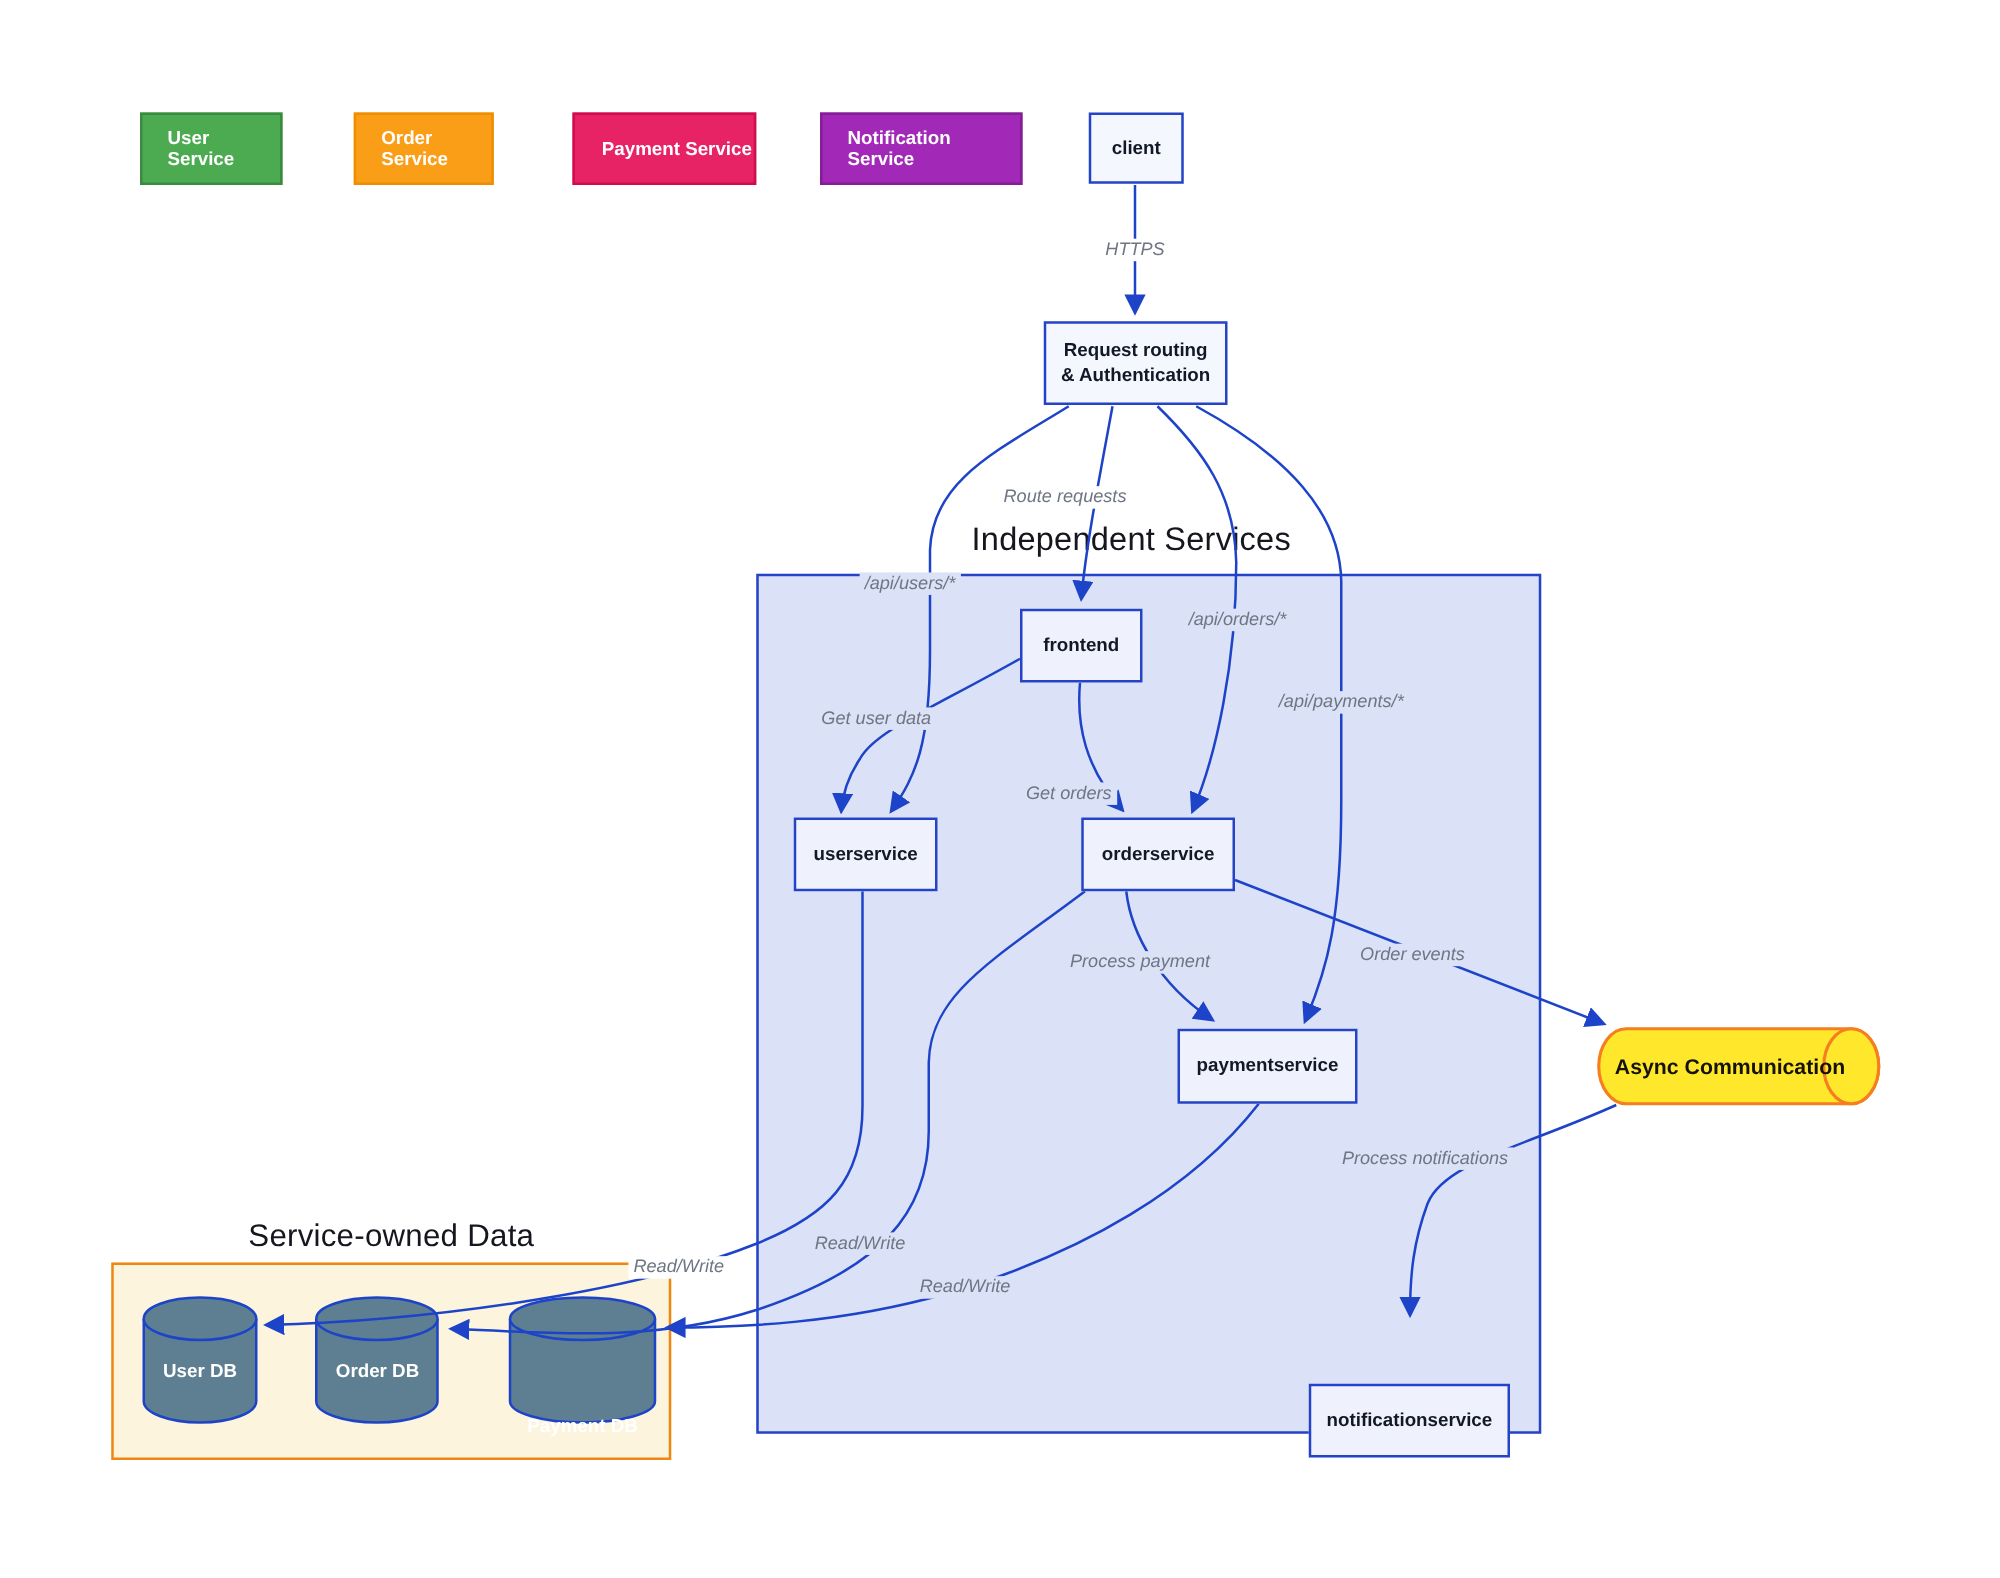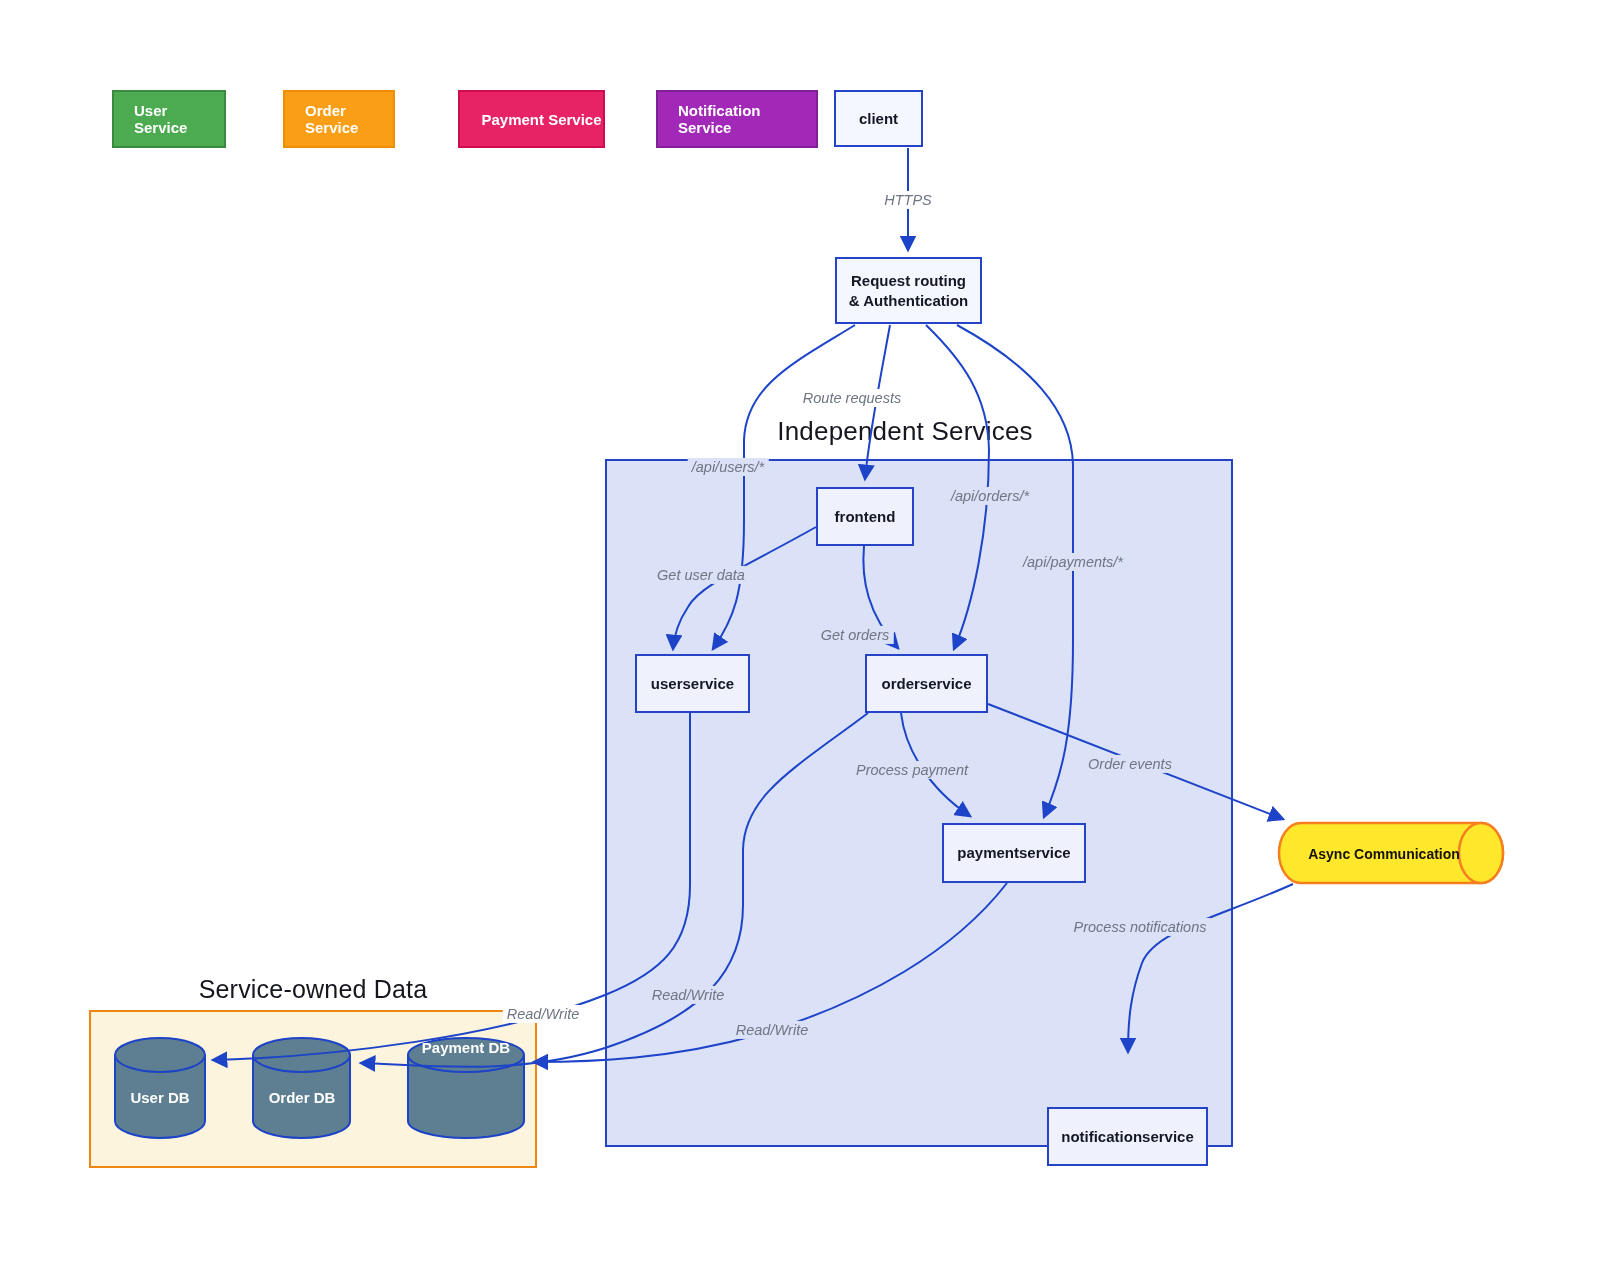--- a/index.html
+++ b/index.html
@@ -16,21 +16,21 @@
   .node.on-white{background:#f4f7fe;}
   .legend-box{position:absolute;top:90px;height:58px;display:flex;align-items:center;justify-content:center;
         color:#ffffff;font-weight:700;font-size:15px;box-sizing:border-box;border:2px solid transparent;padding-left:20px;}
   .elabel{position:absolute;transform:translate(-50%,-50%);white-space:nowrap;
         font-style:italic;font-size:14.5px;color:#6e7583;padding:0 4px;line-height:1.25;}
   .elabel.bg-white{background:#ffffff;}
   .elabel.bg-lavender{background:#dbe2f7;}
   .cyl-label{position:absolute;transform:translate(-50%,-50%);color:#ffffff;font-weight:700;
         font-size:15px;white-space:nowrap;}
   #async-label{position:absolute;transform:translate(-50%,-50%);color:#15120a;font-weight:700;
-        font-size:14px;white-space:nowrap;}
+        font-size:17px;white-space:nowrap;}
 </style>
 </head>
 <body>
 
 <div id="stage">
 
   <div class="ctitle" id="t-indep" style="left:705px;top:416px;width:400px;">Independent Services</div>
   <div class="ctitle" id="t-data" style="left:113px;top:975px;width:400px;">Service-owned Data</div>
 
   <div class="container-box" id="c-indep" style="left:605px;top:459px;width:628px;height:688px;"></div>
@@ -71,21 +71,21 @@
       <path d="M 864,546 C 861,580 868,614 898,648" marker-end="url(#arrow)"></path>
       <path d="M 901,713 C 905,748 928,788 970,816" marker-end="url(#arrow)"></path>
       <path d="M 988,704 L 1283,819" marker-end="url(#arrow)"></path>
       <path d="M 1293,884 C 1220,917 1155,930 1142,963 C 1131,993 1128,1018 1128,1052" marker-end="url(#arrow)"></path>
       <path d="M 690,713 L 690,885 C 690,945 662,972 605,995 C 500,1037 330,1057 213,1060" marker-end="url(#arrow)"></path>
       <path d="M 868,713 C 795,768 744,795 743,850 L 743,905 C 743,970 705,1015 605,1048 C 518,1076 425,1065 361,1063" marker-end="url(#arrow)"></path>
       <path d="M 1007,883 C 955,950 868,1002 757,1035 C 672,1059 592,1062 534,1062" marker-end="url(#arrow)"></path>
     </g>
   </svg>
 
-  <div class="node on-white" style="left:834px;top:90px;width:89px;height:57px;">client</div>
+  <div class="node on-white" style="left:871px;top:90px;width:76px;height:57px;">client</div>
 
   <div class="node on-white" style="left:835px;top:257px;width:147px;height:67px;">
     <div>
       <div>Request routing</div>
       <div>&amp; Authentication</div>
     </div>
   </div>
 
   <div class="node" style="left:816px;top:487px;width:98px;height:59px;">frontend</div>
 
@@ -116,16 +116,16 @@
       <span class="elabel bg-lavender" style="left: 912px; top: 770px;">Process payment</span>
       <span class="elabel bg-lavender" style="left: 1130px; top: 764px;">Order events</span>
       <span class="elabel bg-lavender" style="left: 1140px; top: 927px;">Process notifications</span>
       <span class="elabel bg-white" style="left: 543px; top: 1014px;">Read/Write</span>
       <span class="elabel bg-lavender" style="left: 688px; top: 995px;">Read/Write</span>
       <span class="elabel bg-lavender" style="left: 772px; top: 1030px;">Read/Write</span>
     </div>
   <div id="db-labels-layer">
       <span class="cyl-label" style="left: 160px; top: 1097px;">User DB</span>
       <span class="cyl-label" style="left: 302px; top: 1097px;">Order DB</span>
-      <span class="cyl-label" style="left: 466px; top: 1047px;">Payment DB</span>
+      <span class="cyl-label" style="left: 466px; top: 1141px;">Payment DB</span>
     </div>
 
 </div>
 
 </body></html>

